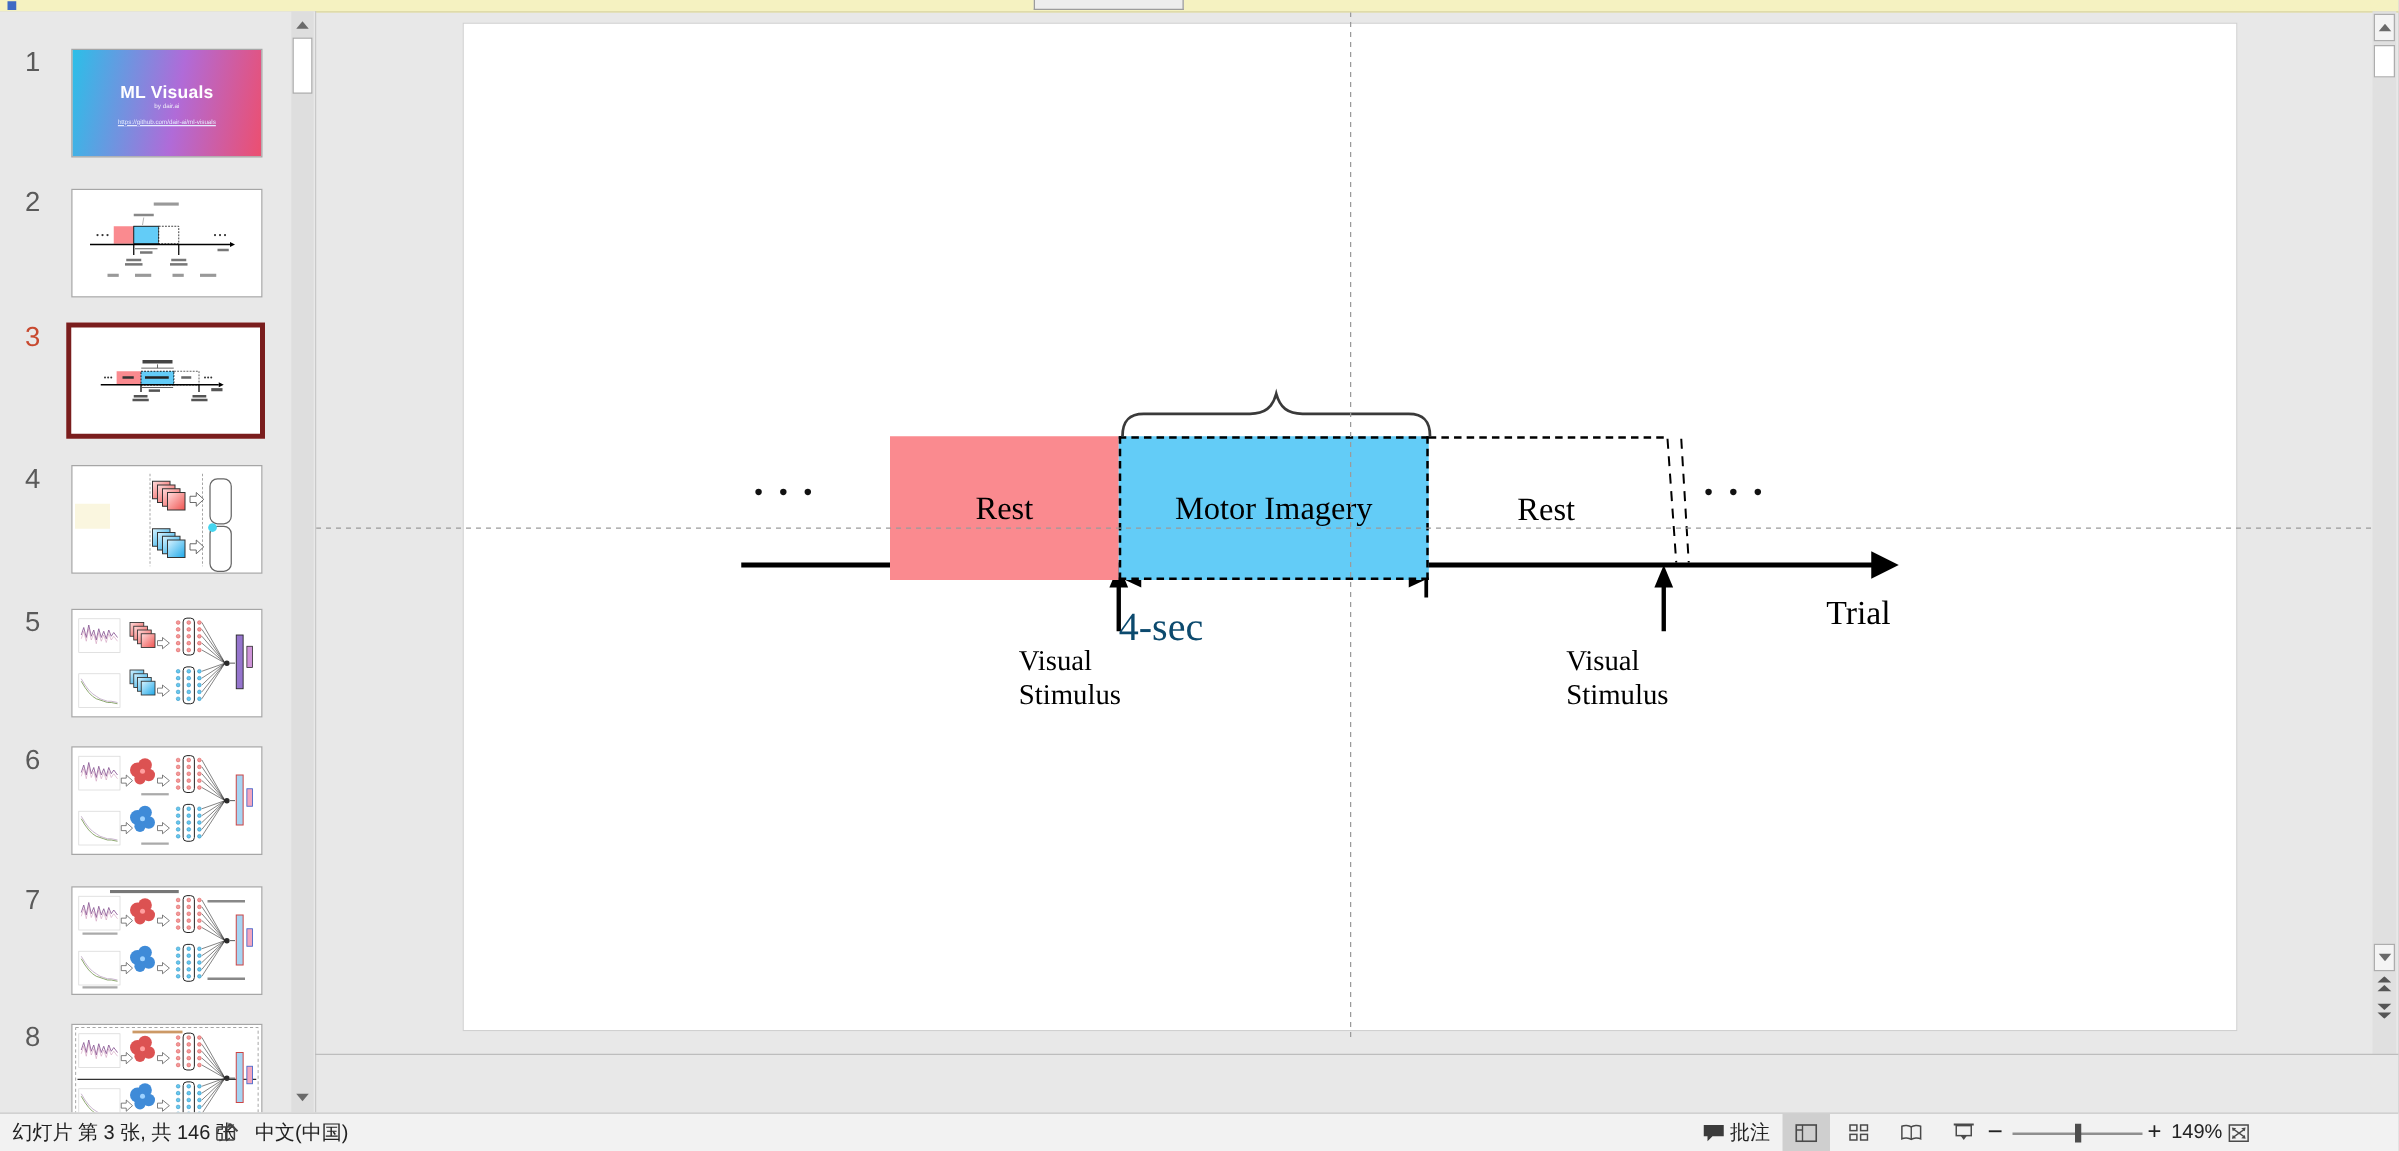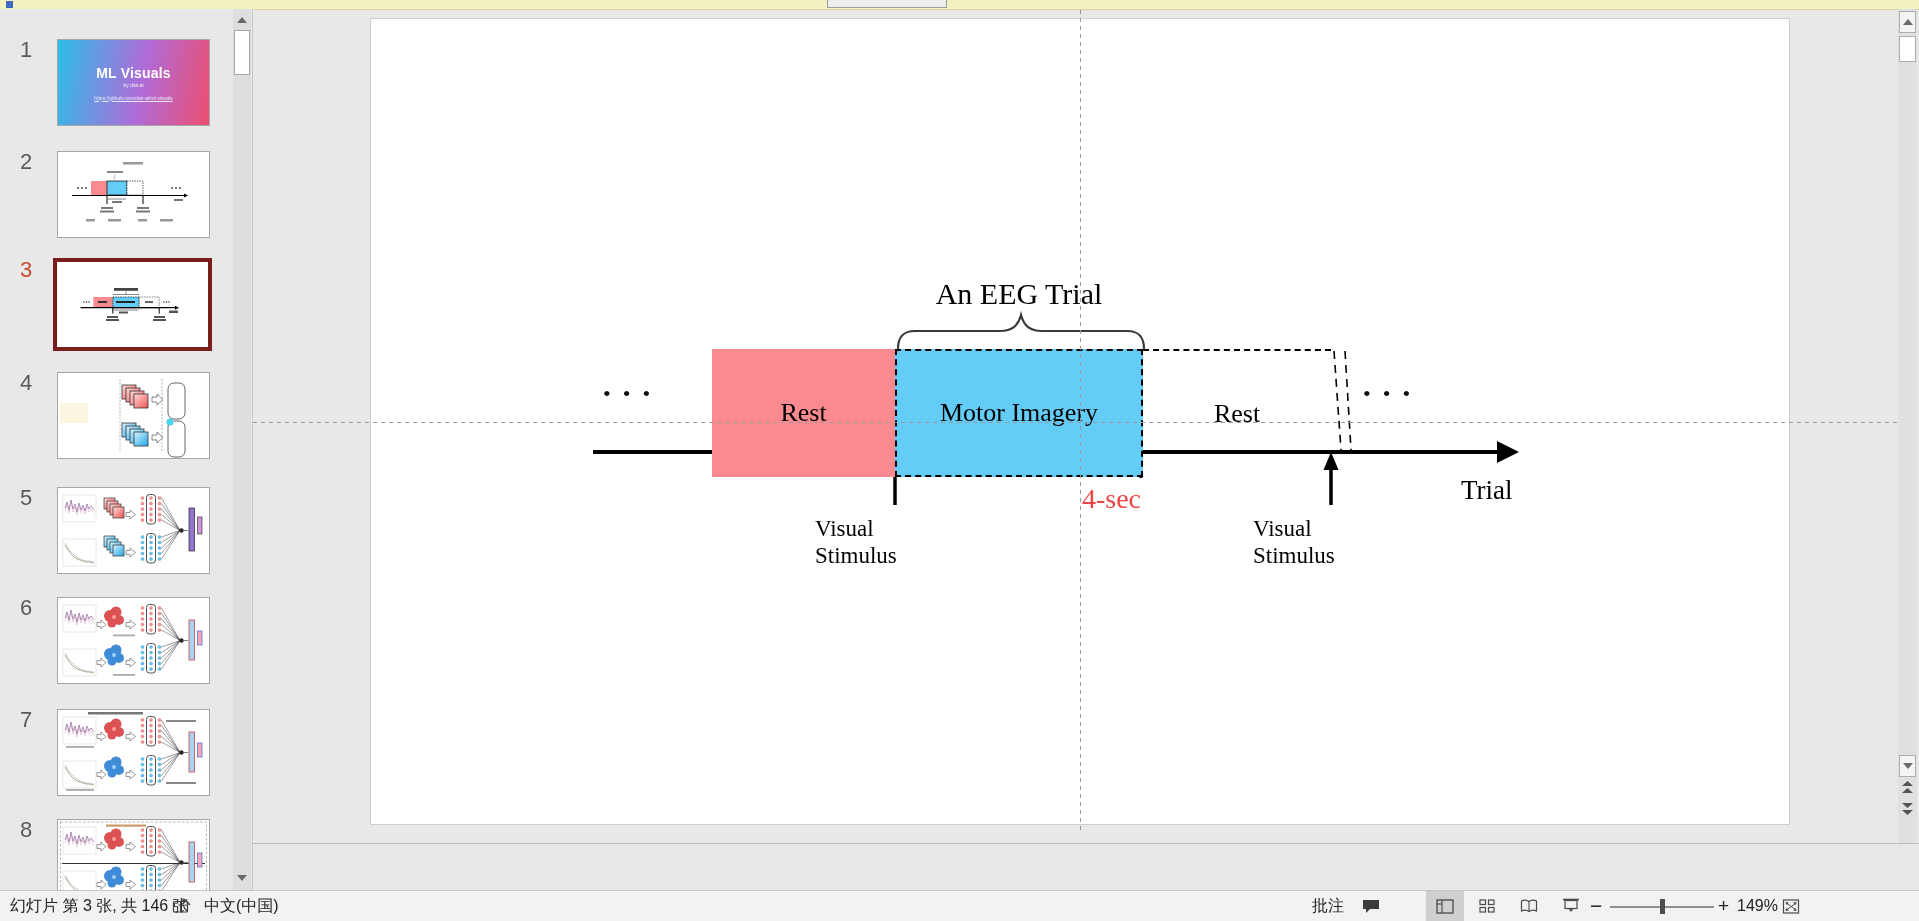--- a/index.html
+++ b/index.html
@@ -28,26 +28,26 @@
   .sb-arrow{width:0;height:0;border-left:5px solid transparent;border-right:5px solid transparent;}
   .up{border-bottom:6px solid #6a6a6a;}
   .down{border-top:6px solid #6a6a6a;}
   .psb-thumb{left:234px;top:30px;width:16px;height:45px;background:#fff;border:1px solid #a8a8a8;box-sizing:border-box;}
   
   .canvas{left:370px;top:18px;width:1418px;height:805px;background:#fff;border:1px solid #d0d0d0;box-sizing:content-box;}
   .guide-v{left:1080px;top:10px;width:1px;height:823px;background-image:repeating-linear-gradient(to bottom,#9a9a9a 0 4px,transparent 4px 8px);z-index:5;}
   .guide-h{left:253px;top:422px;width:1644px;height:1px;background-image:repeating-linear-gradient(to right,#9a9a9a 0 4px,transparent 4px 8px);z-index:5;}
   
   .dg-title{left:448px;top:258px;width:400px;text-align:center;font-size:30px;color:#000;}
-  .box{top:330px;height:128px;display:flex;align-items:center;justify-content:center;box-sizing:border-box;font-size:26px;color:#000;text-align:center;}
+  .box{top:330px;height:115px;display:flex;align-items:center;justify-content:center;box-sizing:border-box;font-size:26px;color:#000;text-align:center;}
   .box-pink{left:341px;width:183px;background:#fa8a8f;}
   .box-blue{left:524px;width:248px;background:#63ccf7;border:2.5px dashed #000;}
   .box-ghost{left:772px;width:188px;background:transparent;border-top:2px dashed #000;}
   .dots{font-size:22px;letter-spacing:12px;color:#111;top:362px;}
-  .lbl-4sec{left:524px;top:464px;width:246px;text-align:right;font-size:28px;color:#ef4444;}
+  .lbl-4sec{left:524px;top:464px;width:246px;text-align:left;font-size:32px;color:#0c4a6e;}
   .lbl-vs{width:160px;top:496px;text-align:left;font-size:23px;line-height:27px;color:#000;}
   .lbl-time{left:1090px;top:456px;width:120px;font-size:27px;color:#000;}
   
   .rsb-track{left:1898px;top:9px;width:19px;height:834px;background:#e0e0e0;}
   .rsb-btn{left:1899px;width:17px;height:22px;background:#f4f4f4;border:1px solid #adadad;box-sizing:border-box;display:flex;align-items:center;justify-content:center;}
   .rsb-thumb{left:1899px;top:36px;width:17px;height:26px;background:#fff;border:1px solid #adadad;box-sizing:border-box;}
   .chev{left:1901px;width:13px;height:14px;}
   .bottom-divider{left:252px;top:843px;width:1667px;height:1px;background:#bdbdbd;}
   
   .status{left:0;top:890px;width:1919px;height:31px;background:#f2f2f2;border-top:1px solid #c6c6c6;box-sizing:border-box;}
@@ -326,21 +326,20 @@
         <div class="sb-arrow up"></div>
       </div>
     <div class="abs psb-thumb" style="left:234px;top:21px"></div>
     <div class="abs" style="left:237px;top:866px">
         <div class="sb-arrow down"></div>
       </div>
   </div>
   <div class="abs panel-divider"></div>
 
   <div class="abs canvas">
-    <div class="abs serif dg-title">An EEG Trial</div>
 
     <svg class="abs" style="left:0;top:0" width="1418" height="805" viewBox="0 0 1418 805">
       <path d="M527,330 C527,318 532,312 544,312 L629,312 C641,312 647,307 650,296 C653,307 659,312 671,312 L756,312 C768,312 773,318 773,330" fill="none" stroke="#3a3a3a" stroke-width="2.2"></path>
       <line x1="222" y1="433" x2="1128" y2="433" stroke="#000" stroke-width="4"></line>
       <polygon points="1126,422 1126,444 1148,433" fill="#000"></polygon>
       <line x1="524" y1="486" x2="524" y2="448" stroke="#000" stroke-width="3.5"></line>
       <polygon points="516.5,451 531.5,451 524,433" fill="#000"></polygon>
       <line x1="960" y1="486" x2="960" y2="448" stroke="#000" stroke-width="3.5"></line>
       <polygon points="952.5,451 967.5,451 960,433" fill="#000"></polygon>
       <line x1="540" y1="444" x2="758" y2="444" stroke="#000" stroke-width="1.7"></line>
@@ -403,21 +402,21 @@
       <rect x="1.5" y="4.5" width="14" height="10.5" rx="1" fill="none" stroke="#444" stroke-width="1.2"></rect>
       <line x1="8.5" y1="4.5" x2="8.5" y2="15" stroke="#444" stroke-width="1"></line>
       <line x1="12" y1="2" x2="18" y2="8" stroke="#444" stroke-width="1.6"></line>
       <polygon points="11,1 13.5,3.5 10,4.5" fill="#444"></polygon>
     </svg>
     <div class="abs st-item" style="left:204px">中文(中国)</div>
 
     <svg class="abs" style="left:1362px;top:8px" width="18" height="15" viewBox="0 0 18 15">
       <path d="M1,1 h16 v9 h-9 l-4,4 v-4 h-3 z" fill="#3b3b3b"></path>
     </svg>
-    <div class="abs st-item" style="left:1312px">批注</div>
+    <div class="abs st-item" style="left:1384px">批注</div>
 
     <div class="abs vbtn sel" style="left:1426px">
       <svg width="18" height="15" viewBox="0 0 18 15">
         <rect x="1" y="1" width="16" height="13" fill="none" stroke="#4a4a4a" stroke-width="1.3"></rect>
         <line x1="6" y1="1" x2="6" y2="14" stroke="#4a4a4a" stroke-width="1.1"></line>
         <line x1="1" y1="5" x2="6" y2="5" stroke="#4a4a4a" stroke-width="1.1"></line>
       </svg>
     </div>
     <div class="abs vbtn" style="left:1468px">
       <svg width="16" height="14" viewBox="0 0 16 14">

